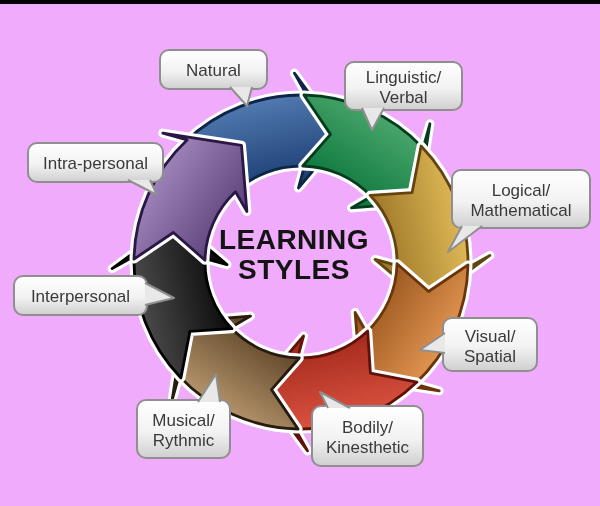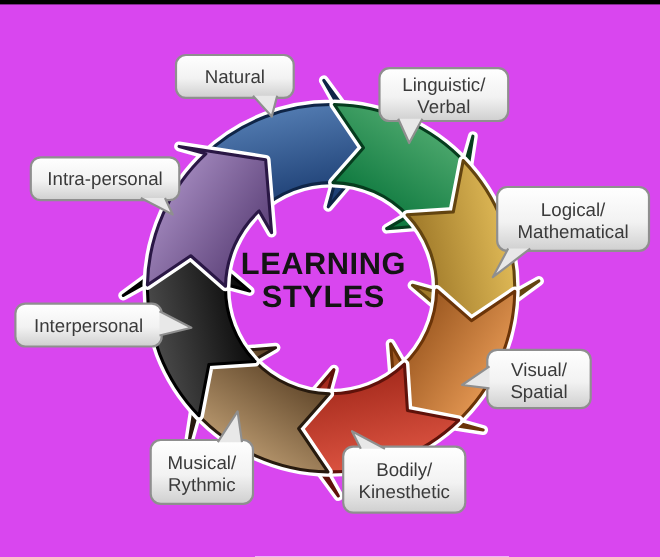--- a/index.html
+++ b/index.html
@@ -1,16 +1,16 @@
 <!DOCTYPE html>
 <html><head>
 <meta charset="utf-8">
 <style>
   html,body{margin:0;padding:0;background:#ffffff;}
-  .stage{position:relative;width:600px;height:506px;background:#d946ef;overflow:hidden;
+  .stage{position:relative;width:600px;height:506px;background:#f0abfc;overflow:hidden;
          font-family:"Liberation Sans",sans-serif;}
   svg{display:block;}
   .title-line{font-family:"Liberation Sans",sans-serif;font-weight:bold;font-size:28px;
               fill:#141414;text-anchor:middle;letter-spacing:0.5px;}
   .btext{font-family:"Liberation Sans",sans-serif;font-size:17px;fill:#3a3a3a;text-anchor:middle;}
 </style>
 </head>
 <body>
 
 <div class="stage">

